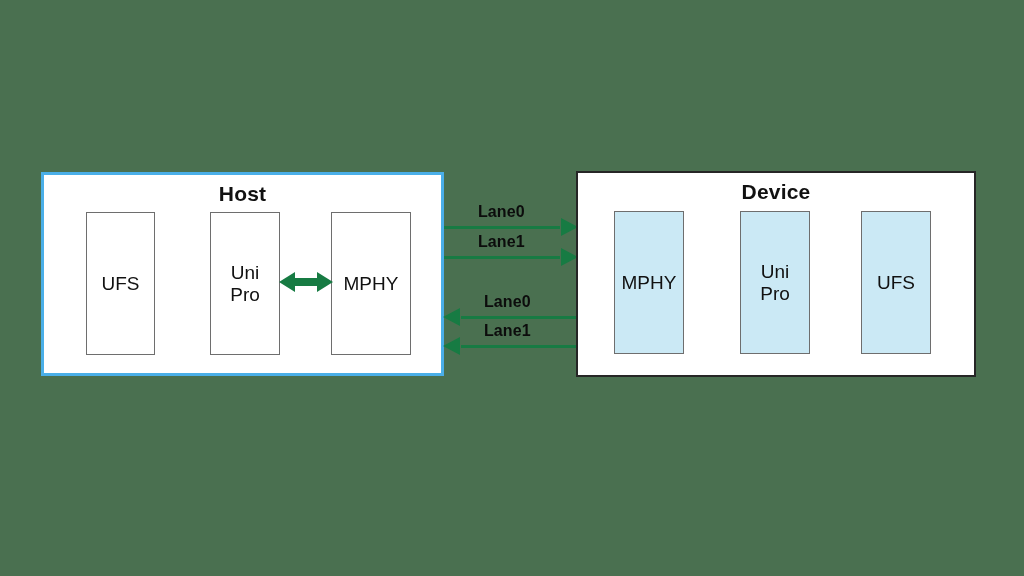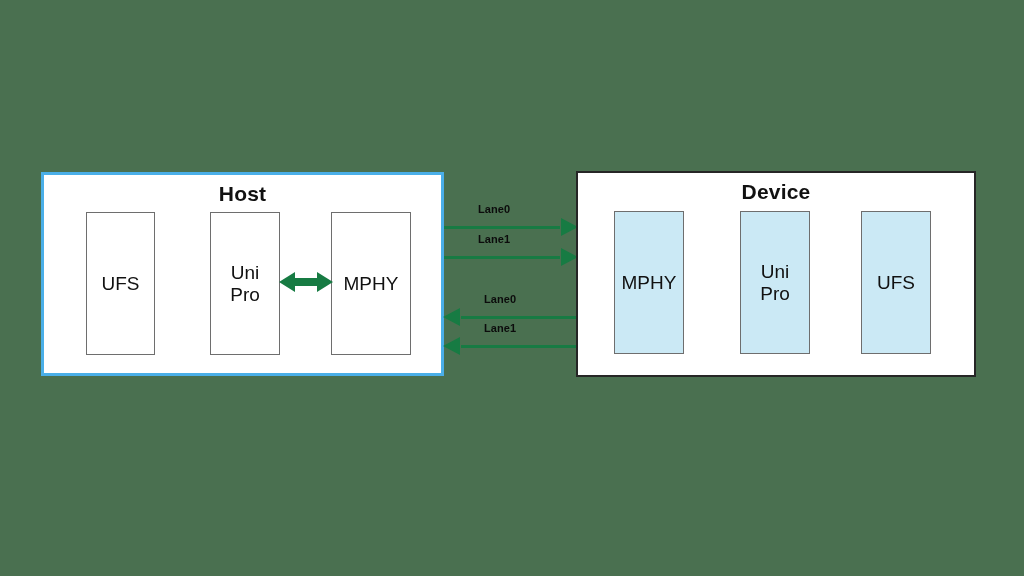--- a/index.html
+++ b/index.html
@@ -111,21 +111,21 @@
     right: -1px;
     border-left: 17px solid #177b43;
   }
   .lane.dir-left .lane-head {
     left: -1px;
     border-right: 17px solid #177b43;
   }
   .lane-label {
     position: absolute;
     top: -3px;
-    font-size: 11px;
+    font-size: 16px;
     font-weight: bold;
     color: #0c0c0c;
     white-space: nowrap;
     letter-spacing: 0.1px;
   }
   .lane.dir-right .lane-label { left: 34px; }
   .lane.dir-left  .lane-label { left: 40px; }
 
   
   #lane-tx-0 { left: 444px; top: 206px; width: 133px; }

